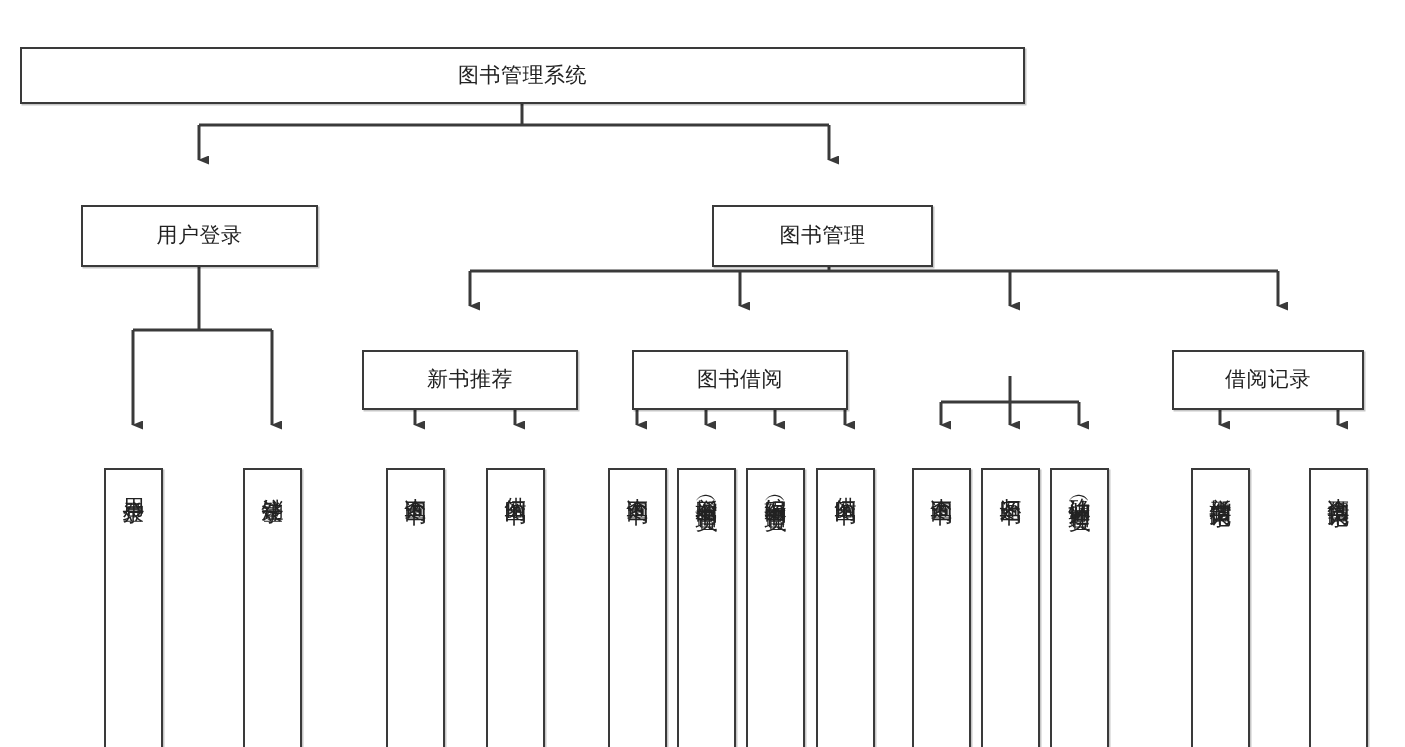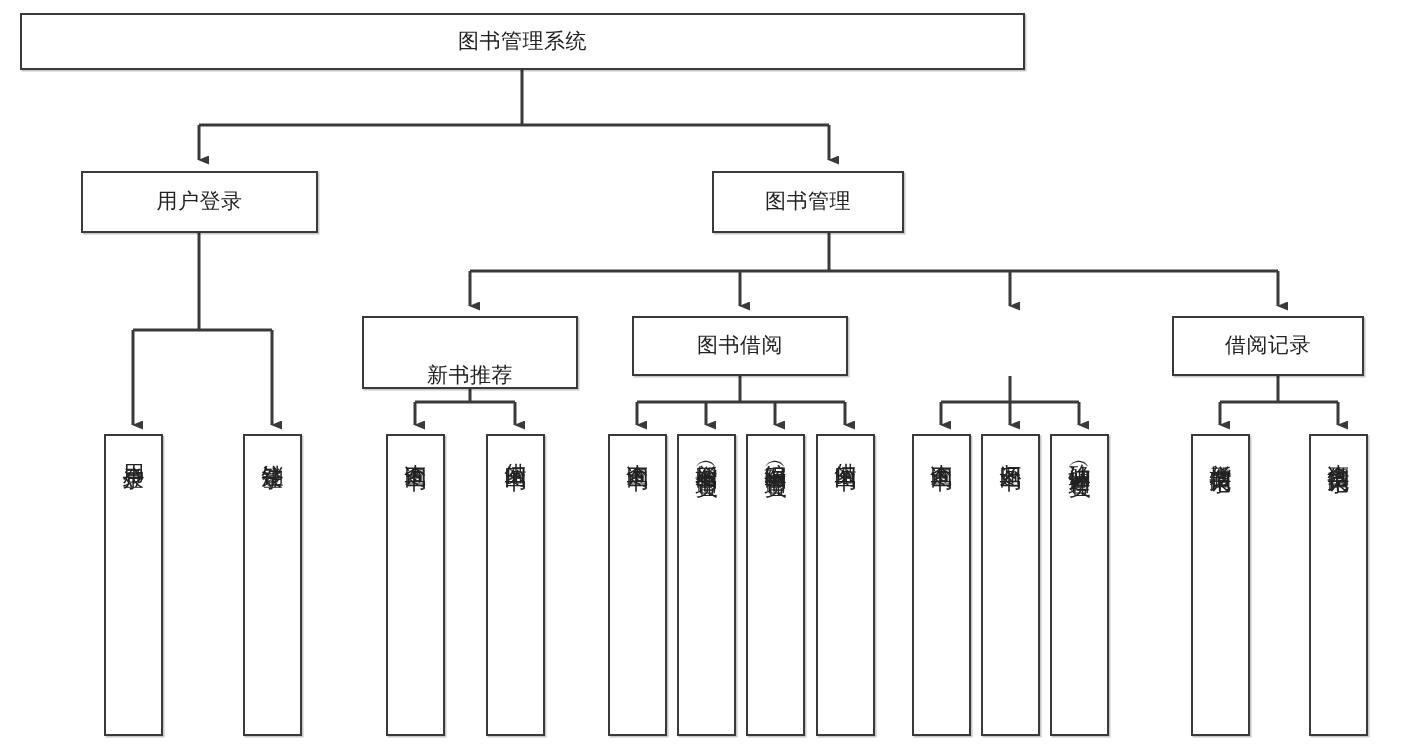--- a/index.html
+++ b/index.html
@@ -29,20 +29,21 @@
   }
   .node {
     position: absolute;
     box-sizing: border-box;
     background: #ffffff;
     border: 2px solid #3a3a3a;
     display: flex;
     align-items: center;
     justify-content: center;
     box-shadow: 1.5px 1.5px 0 rgba(0,0,0,0.22);
+    margin-top: 34px;
   }
   .node .label {
     color: #222222;
     letter-spacing: 0.5px;
     white-space: pre;
     text-align: center;
   }
   .node.horiz .label {
     font-size: 21px;
     line-height: 1.1;
@@ -123,25 +124,25 @@
     </g>
   </svg>
 
   <div class="node horiz" style="left:20px; top:13px; width:1005px; height:57px;">
     <span class="label">图书管理系统</span>
   </div>
 
   <div class="node horiz" style="left:81px; top:171px; width:237px; height:62px;">
     <span class="label">用户登录</span>
   </div>
-  <div class="node horiz" style="left:712px; top:171px; width:192px; height:62px;">
+  <div class="node horiz" style="left:712px; top:171px; width:221px; height:62px;">
     <span class="label">图书管理</span>
   </div>
 
-  <div class="node horiz" style="left:362px; top:316px; width:216px; height:73px;align-items:flex-end;">
+  <div class="node horiz" style="left:362px; top:316px; width:216px; height:60px;">
     <span class="label">新书推荐</span>
   </div>
   <div class="node horiz" style="left:632px; top:316px; width:216px; height:60px;">
     <span class="label">图书借阅</span>
   </div>
   <div class="node horiz" style="left:1172px; top:316px; width:192px; height:60px;">
     <span class="label">借阅记录</span>
   </div>
 
   <div class="node vert" style="left:104px; top:434px; width:59px; height:302px;">

